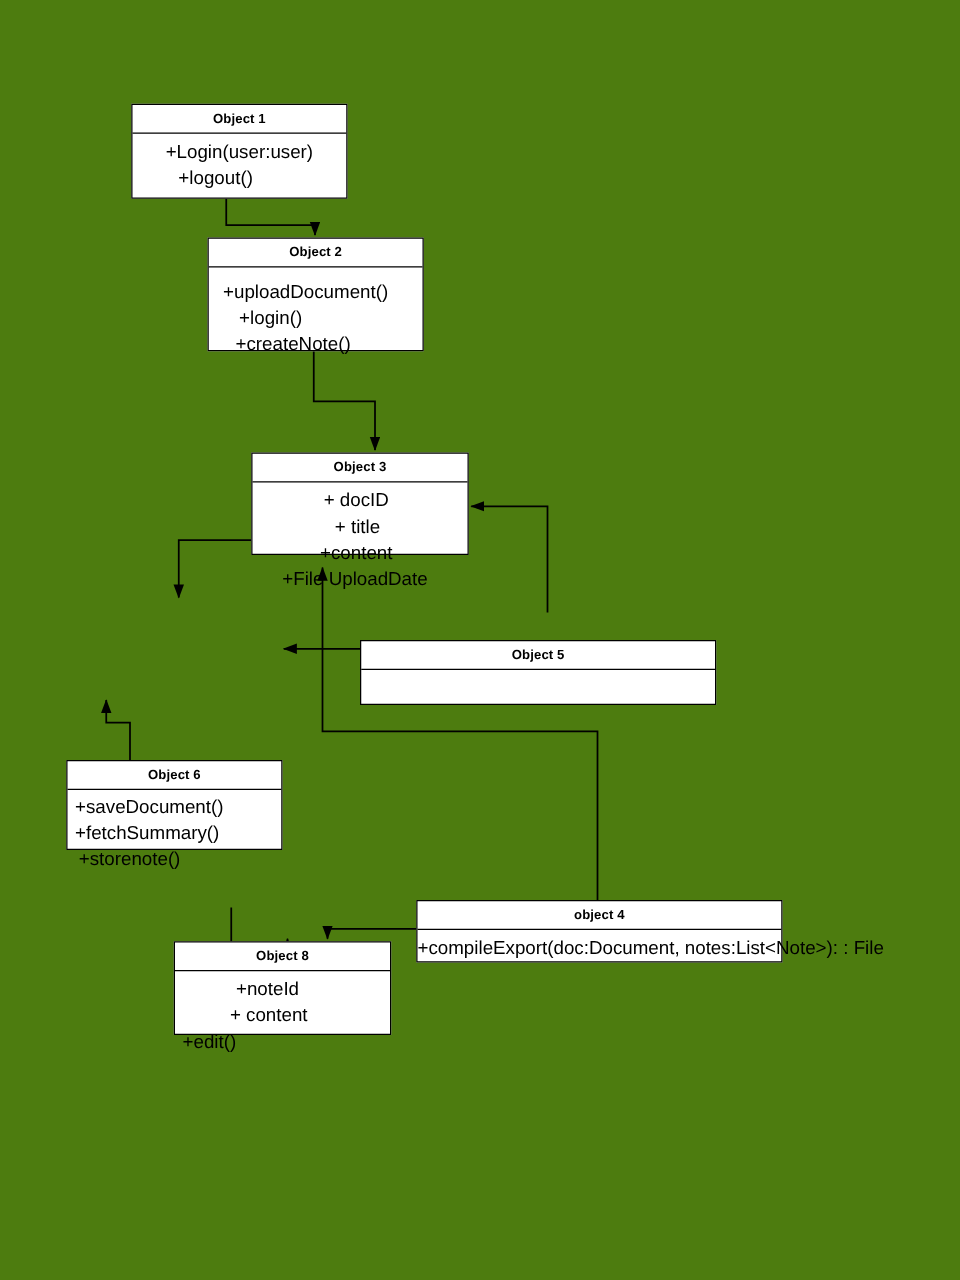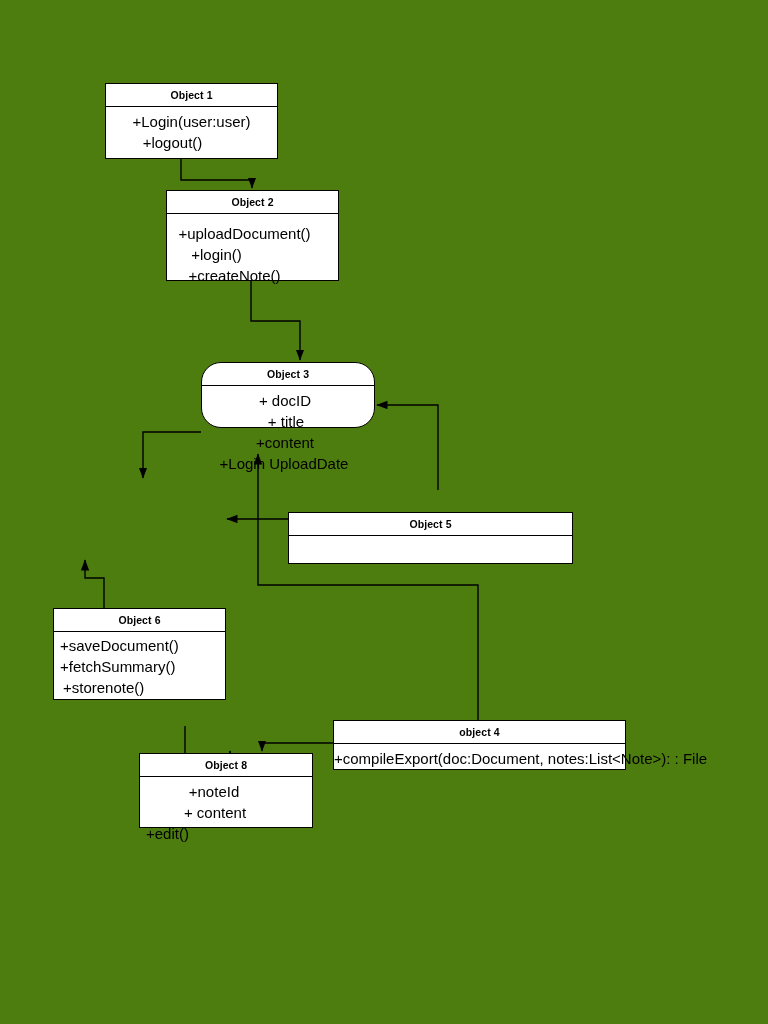--- a/index.html
+++ b/index.html
@@ -103,36 +103,36 @@
 
   <div class="uml-box" style="left:166px; top:190px; width:173px; height:91px;">
     <div class="uml-title">Object 2</div>
     <div class="uml-body" style="justify-content:flex-start; padding-top:9px;">
       <div class="uml-member m-center" style="padding-right:16px;">+uploadDocument()</div>
       <div class="uml-member m-center" style="padding-right:72px;">+login()</div>
       <div class="uml-member m-center" style="padding-right:36px;">+createNote()</div>
     </div>
   </div>
 
-  <div class="uml-box" style="left:201px; top:362px; width:174px; height:66px;border-radius:20px;">
+  <div class="uml-box" style="left:201px; top:362px; width:174px; height:82px;">
     <div class="uml-title">Object 3</div>
     <div class="uml-body" style="justify-content:flex-start; padding-top:4px;">
       <div class="uml-member m-center" style="padding-right:6px;">+ docID</div>
       <div class="uml-member m-center" style="padding-right:4px;">+ title</div>
       <div class="uml-member m-center" style="padding-right:6px;">+content</div>
-      <div class="uml-member m-center" style="padding-right:8px;">+Login UploadDate</div>
+      <div class="uml-member m-center" style="padding-right:8px;">+File UploadDate</div>
     </div>
   </div>
 
 
   <div class="uml-box" style="left:288px; top:512px; width:285px; height:52px;">
     <div class="uml-title">Object 5</div>
   </div>
 
-  <div class="uml-box" style="left:53px; top:608px; width:173px; height:92px;">
+  <div class="uml-box" style="left:53px; top:608px; width:173px; height:72px;">
     <div class="uml-title">Object 6</div>
     <div class="uml-body" style="justify-content:flex-start; padding-top:3px;">
       <div class="uml-member m-left">+saveDocument()</div>
       <div class="uml-member m-left">+fetchSummary()</div>
       <div class="uml-member m-left" style="padding-left:9px;">+storenote()</div>
     </div>
   </div>
 
   <div class="uml-box" style="left:333px; top:720px; width:293px; height:50px;">
     <div class="uml-title">object 4</div>

